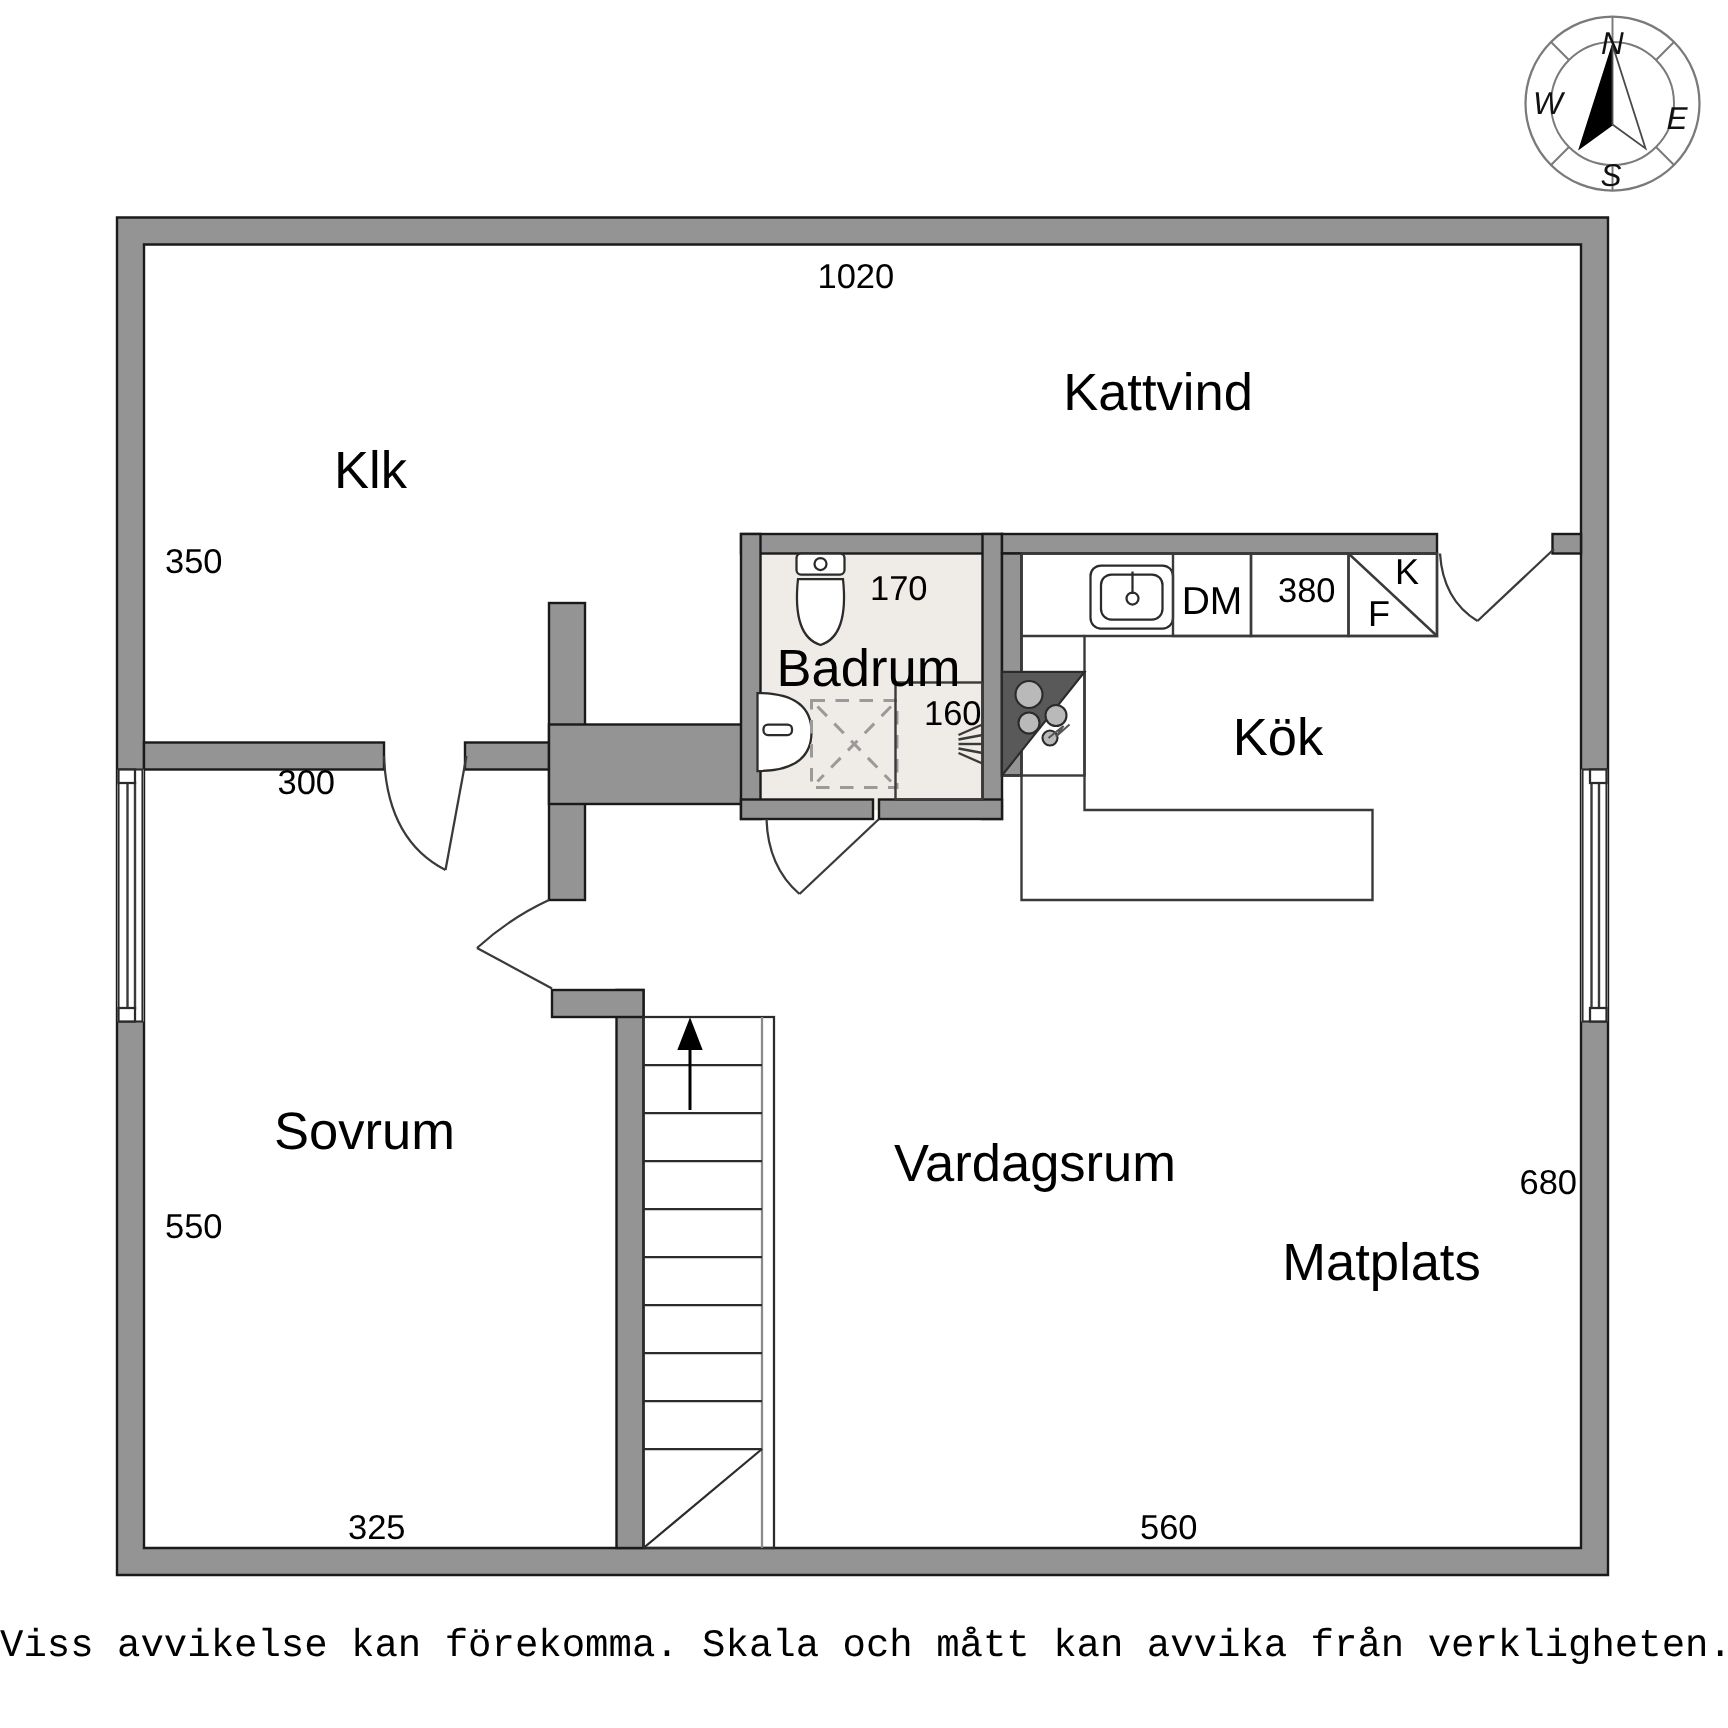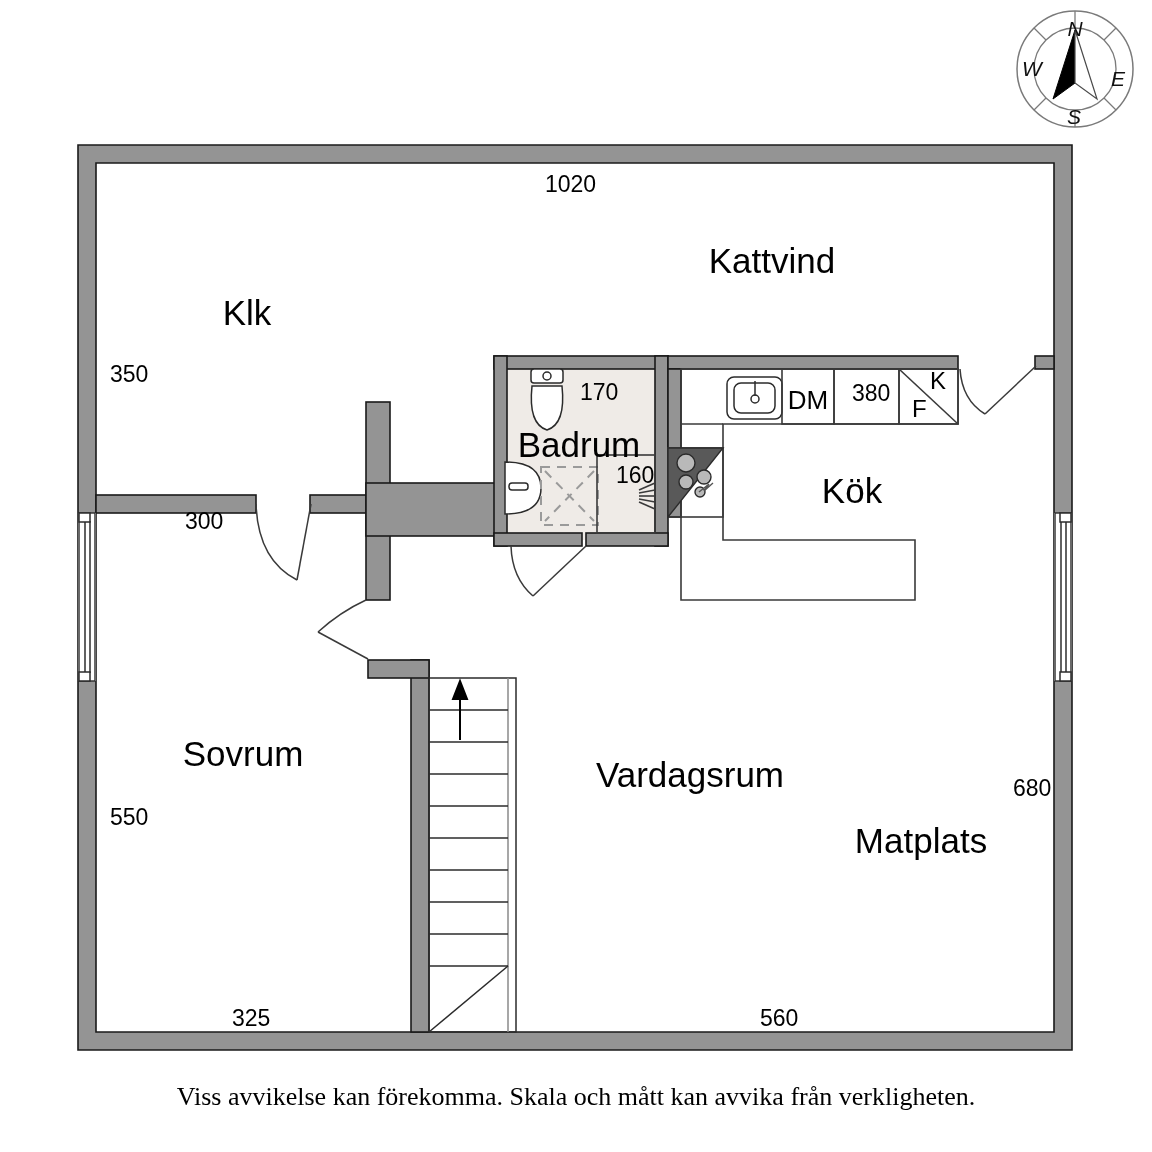--- a/index.html
+++ b/index.html
@@ -53,21 +53,21 @@
   .compass-txt  { font-size: 21px; font-style: italic; fill: #111111; }
 
   #caption {
     position: absolute;
     left: 0;
     top: 1082px;
     width: 1152px;
     text-align: center;
     font-size: 26px;
     color: #000000;
-    font-family: Liberation Serif, serif;
+    font-family: Liberation Mono, monospace;
     white-space: nowrap;
   }
 </style>
 </head>
 <body>
 
 <div id="page">
 
   <svg id="floorplan-svg" viewBox="0 0 1152 1152">
 

